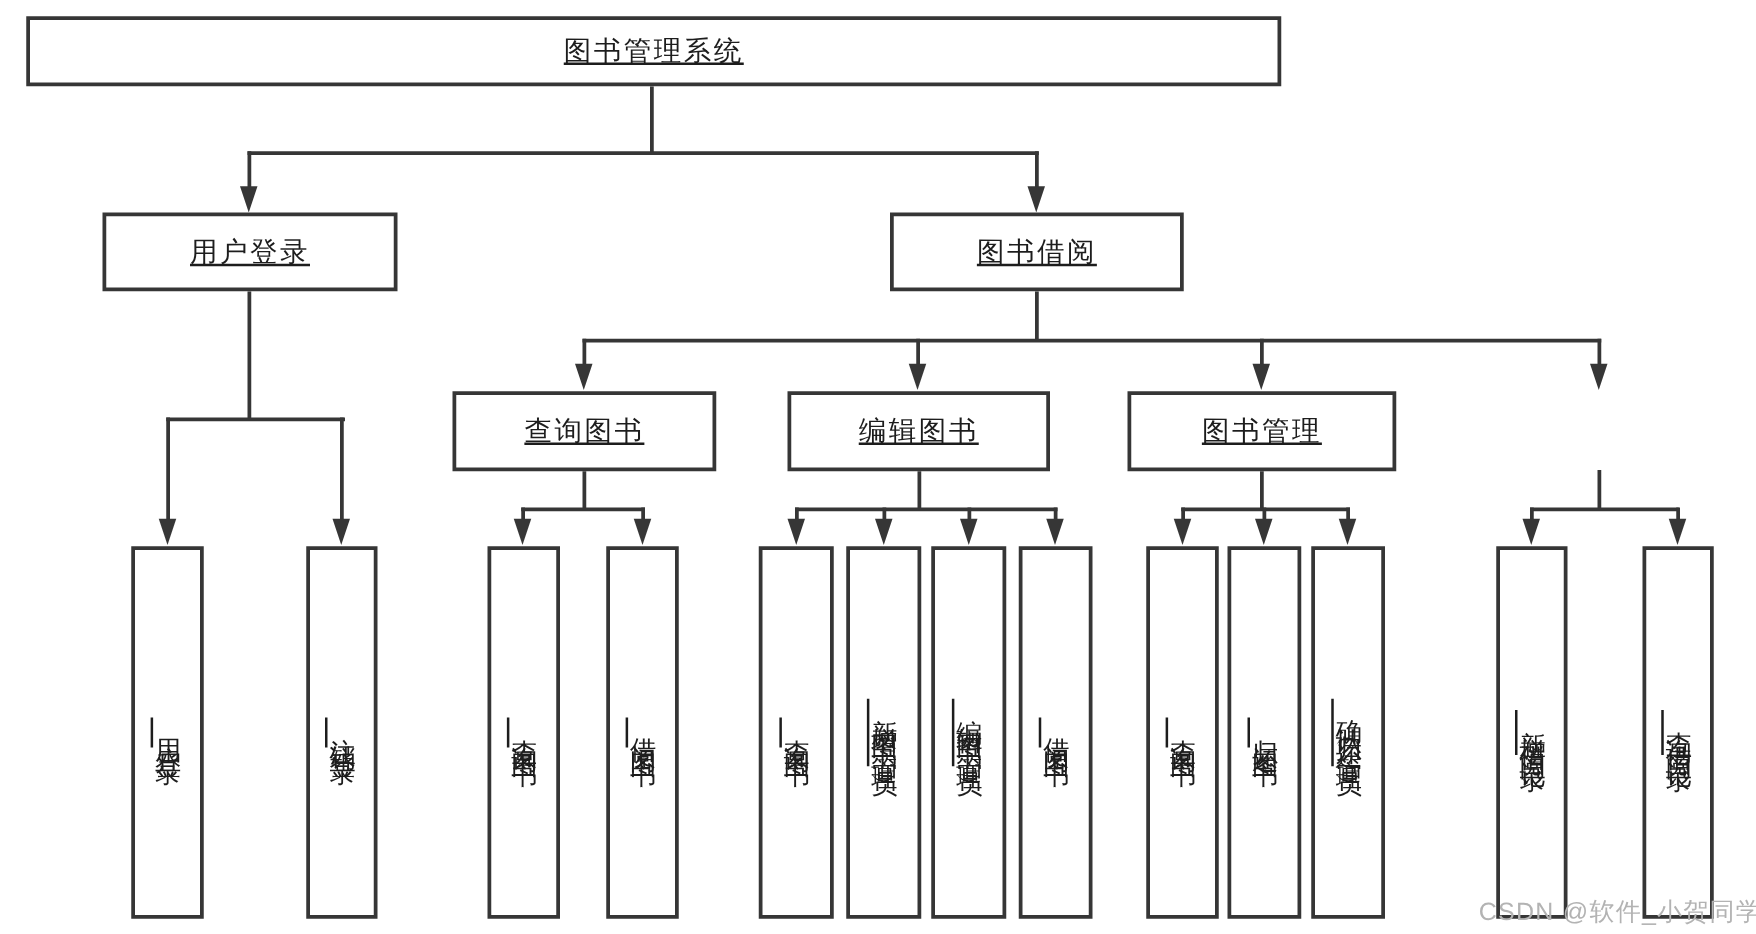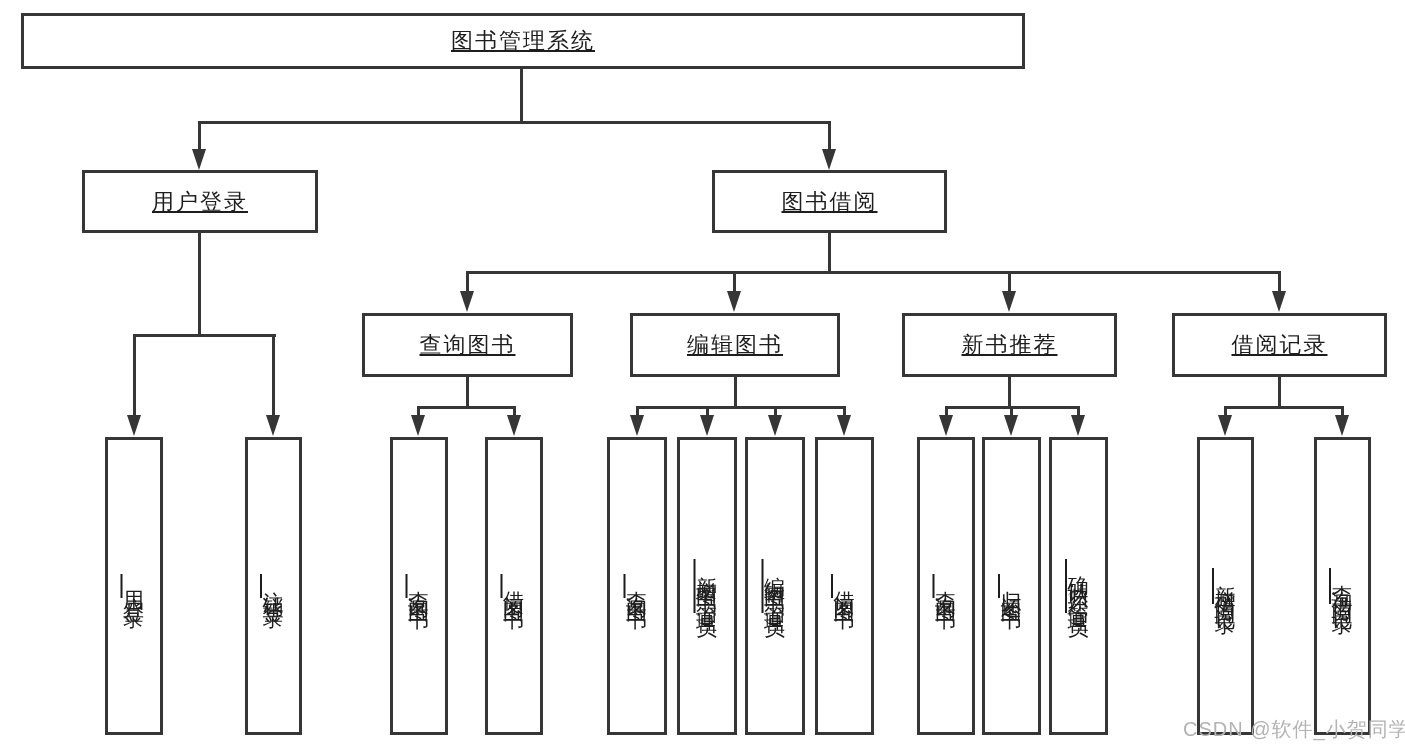--- a/index.html
+++ b/index.html
@@ -136,24 +136,21 @@
     <span class="label">图书借阅</span>
   </div>
 
   <div class="node" style="left:362px;top:313px;width:211px;height:64px">
     <span class="label">查询图书</span>
   </div>
   <div class="node" style="left:630px;top:313px;width:210px;height:64px">
     <span class="label">编辑图书</span>
   </div>
   <div class="node" style="left:902px;top:313px;width:215px;height:64px">
-    <span class="label">新书推荐</span>
-  </div>
-  <div class="node" style="left:1172px;top:313px;width:215px;height:64px">
-    <span class="label">借阅记录</span>
+    <span class="label">图书管理</span>
   </div>
 
   <div class="node v-node" style="left:105px;top:437px;width:58px;height:298px">
     <span class="label">用户登录</span>
   </div>
   <div class="node v-node" style="left:245px;top:437px;width:57px;height:298px">
     <span class="label">注销登录</span>
   </div>
 
   <div class="node v-node" style="left:390px;top:437px;width:58px;height:298px">

